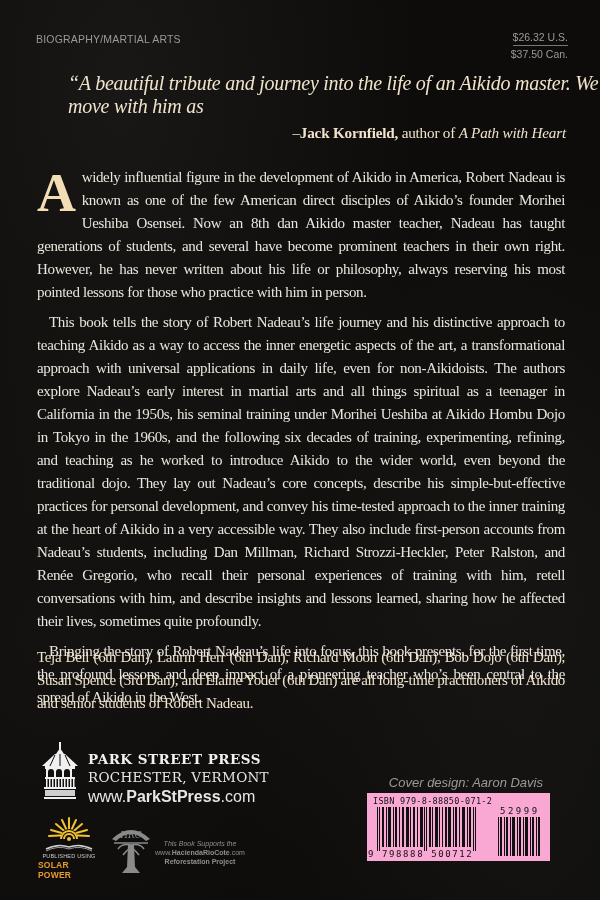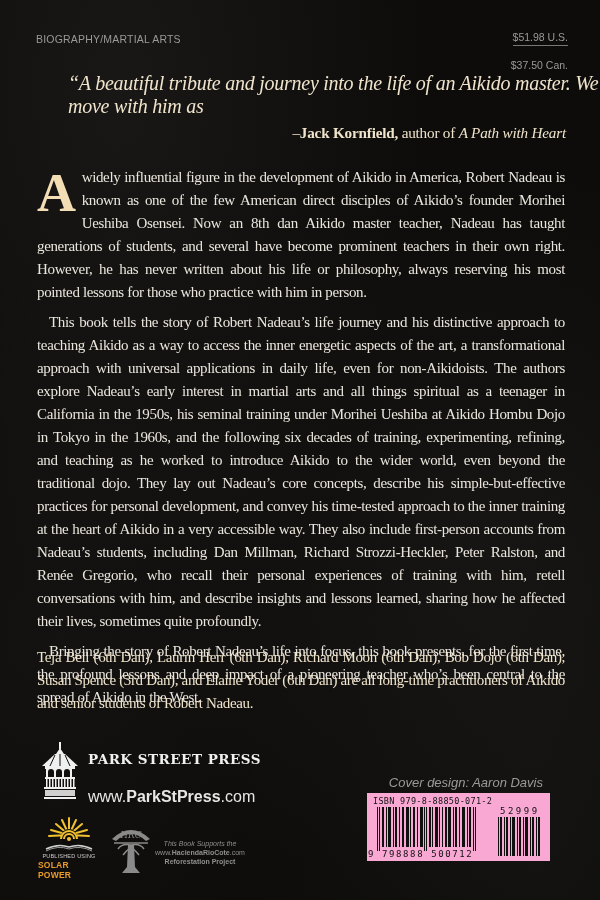--- a/index.html
+++ b/index.html
@@ -19,21 +19,21 @@
 
   .category {
     position: absolute; left: 36px; top: 33px;
     font-size: 10.5px; color: #9b9995; letter-spacing: 0.2px;
   }
   .price {
     position: absolute; right: 32px; top: 30px; text-align: right;
     font-size: 10.5px; color: #9b9995; line-height: 14px;
   }
   .price .us { border-bottom: 1px solid #777; padding-bottom: 1px; display: inline-block; }
-  .price .can { display: block; margin-top: 12px; }
+  .price .can { display: block; margin-top: 1px; }
 
   .blurb {
     position: absolute; left: 34px; width: 532px; top: 72px;
     font-style: italic; font-size: 20px; line-height: 22.5px; color: #f0e4cc;
     letter-spacing: -0.25px;
     margin-left: 34px;
   }
   .blurb .l2 { padding-left: 4px; display: block; }
   .attrib {
     position: absolute; right: 34px; top: 124px;
@@ -113,21 +113,21 @@
   }
 </style>
 </head>
 <body>
 
 <div>
 
   <div class="category sans">BIOGRAPHY/MARTIAL ARTS</div>
 
   <div class="price sans">
-    <span class="us">$51.98 U.S.</span>
+    <span class="us">$26.32 U.S.</span>
     <span class="can">$37.50 Can.</span>
   </div>
 
   <div class="blurb serif">
     <span>“A beautiful tribute and journey into the life of an Aikido master. We move with him as</span>
   </div>
 
   <div class="attrib serif">
     <span>–</span><b>Jack Kornfield,</b><span> author of </span><i>A Path with Heart</i>
   </div>
@@ -165,20 +165,21 @@
         <rect x="24" y="37" width="1.5" height="8"></rect>
           <rect x="27" y="37" width="1.5" height="8"></rect>
         <rect x="30" y="37" width="1.5" height="8"></rect>
           <rect x="33" y="37" width="1.5" height="8"></rect>
       </g>
       <rect x="4" y="45" width="32" height="2" fill="#f0f0f0"></rect>
       <rect x="5" y="48" width="30" height="6" fill="#cfcfcf"></rect>
       <rect x="4" y="55" width="32" height="2" fill="#f0f0f0"></rect>
     </svg>
     <div class="pub-name">PARK STREET PRESS</div>
+    <div class="pub-city">ROCHESTER, VERMONT</div>
     <div class="pub-url sans">
       <span>www.</span><b>ParkStPress</b><span>.com</span>
     </div>
   </div>
 
   <div class="solar sans">
     <svg width="62" height="40" viewBox="0 0 62 40" style="position:absolute;left:0;top:0;">
       <g stroke="#f2c12e" stroke-width="2" stroke-linecap="round">
         <line x1="31" y1="20" x2="31" y2="3"></line>
         <line x1="31" y1="20" x2="24" y2="5"></line>

